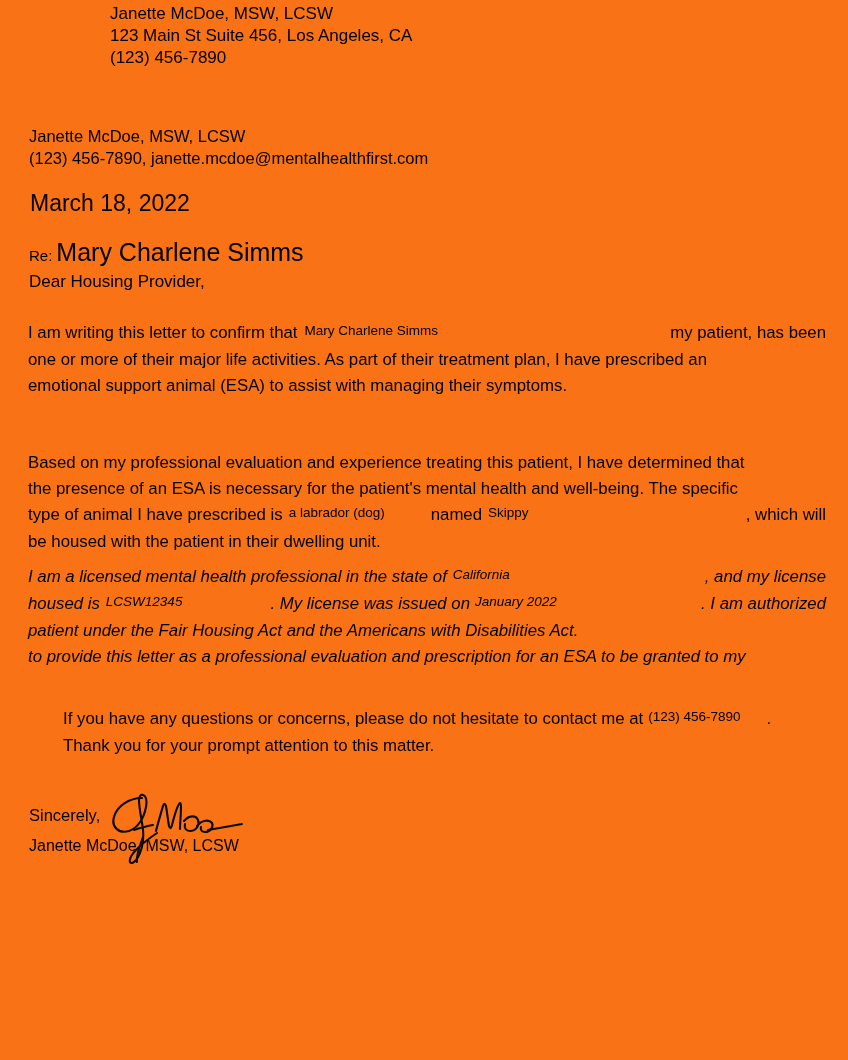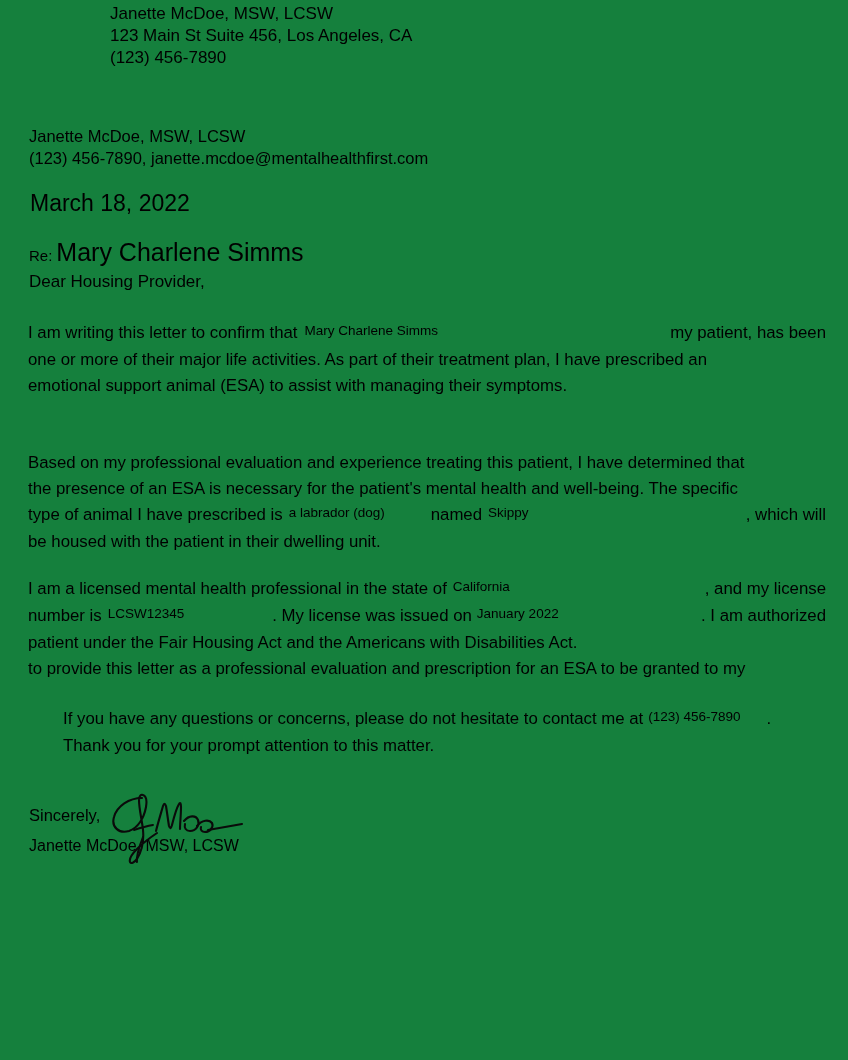--- a/index.html
+++ b/index.html
@@ -14,21 +14,21 @@
     position: relative;
     font-family: "Liberation Sans", sans-serif;
     color: #000000;
     overflow: hidden;
   }
 
   .page {
     position: relative;
     width: 848px;
     height: 1060px;
-    background: #15803d;
+    background: #f97316;
   }
 
   
   .letterhead {
     position: absolute;
     left: 110px;
     top: 3px;
     font-size: 17px;
     line-height: 22px;
     white-space: nowrap;
@@ -80,21 +80,21 @@
   .para {
     position: absolute;
     left: 28px;
     width: 798px;
     font-size: 16.8px;
     line-height: 26px;
   }
 
   .p1 { top: 320px; }
   .p2 { top: 450px; }
-  .p3 { top: 576px; }
+  .p3 { top: 564px; font-style: italic; }
   .p4 { top: 706px; margin-left: 35px; }
 
   .line { white-space: nowrap; position: relative; }
 
   
   .fill {
     font-size: 13.5px;
     position: relative;
     top: -3px;
     white-space: nowrap;
@@ -175,21 +175,21 @@
     </div>
     <div class="line">be housed with the patient in their dwelling unit.</div>
   </div>
 
   <div class="para p3">
     <div class="line">
       <span>I am a licensed mental health professional in the state of</span><span class="gap" style="width:6px"></span><span class="fill">California</span>
       <span class="tail">, and my license</span>
     </div>
     <div class="line">
-      <span>number is</span><span class="gap" style="width:6px"></span><span class="fill">LCSW12345</span><span class="gap" style="width:88px"></span><span>. My license was issued on</span><span class="gap" style="width:5px"></span><span class="fill">January 2022</span>
+      <span>housed is</span><span class="gap" style="width:6px"></span><span class="fill">LCSW12345</span><span class="gap" style="width:88px"></span><span>. My license was issued on</span><span class="gap" style="width:5px"></span><span class="fill">January 2022</span>
       <span class="tail">. I am authorized</span>
     </div>
     <div class="line">patient under the Fair Housing Act and the Americans with Disabilities Act.</div>
     <div class="line">to provide this letter as a professional evaluation and prescription for an ESA to be granted to my</div>
   </div>
 
   <div class="para p4">
     <div class="line">
       <span>If you have any questions or concerns, please do not hesitate to contact me at</span><span class="gap" style="width:5px"></span><span class="fill">(123) 456-7890</span><span class="gap" style="width:26px"></span><span>.</span>
     </div>

